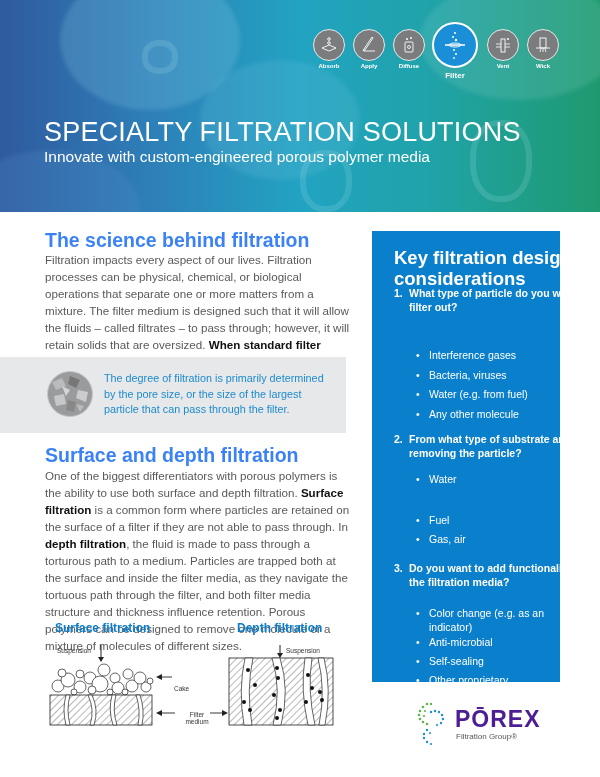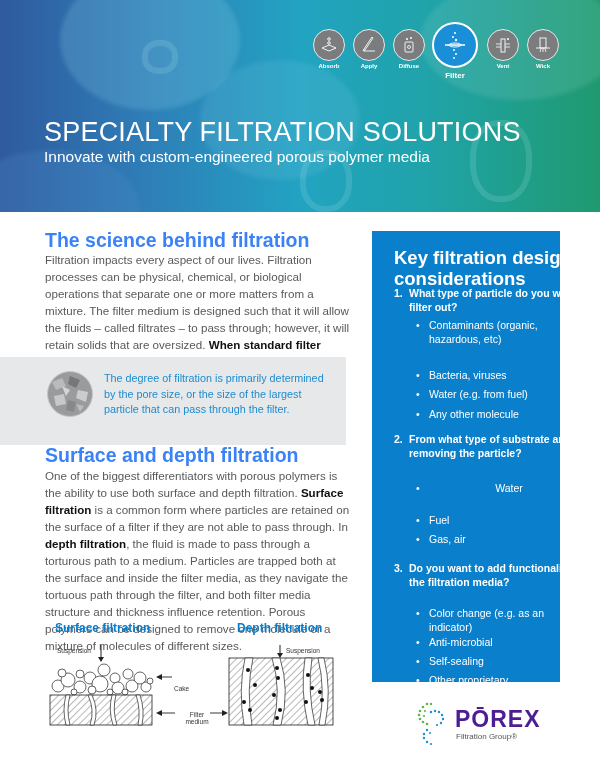--- a/index.html
+++ b/index.html
@@ -13,21 +13,21 @@
   .icons { position:absolute; left:309px; top:22px; width:260px; height:60px; }
   .ic { position:absolute; text-align:center; }
   .ic .circ { width:32px; height:32px; border-radius:50%; background:#7a7c7e; border:1.5px solid #e8e8e8; box-sizing:border-box; margin:0 auto; display:flex; align-items:center; justify-content:center; }
   .ic .lbl { color:#fff; font-size:6px; font-weight:bold; margin-top:2px; }
   .ic.active .circ { width:46px; height:46px; background:#1a8fd8; border:2px solid #fff; }
   .ic.active .lbl { font-size:8px; margin-top:3px; }
 
   .h2 { position:absolute; color:#3b82f6; font-size:19.5px; font-weight:bold; }
   .body-text { position:absolute; color:#58595b; font-size:11.6px; line-height:17px; }
   .body-text b { color:#111; }
-  .callout { position:absolute; left:0; top:357px; width:346px; height:88px; background:#e7e8e9; }
+  .callout { position:absolute; left:0; top:357px; width:346px; height:76px; background:#e7e8e9; }
   .callout .disc { position:absolute; left:47px; top:14px; width:44px; height:44px; border-radius:50%; background:#9a9b9c; border:1px solid #c5c6c7; overflow:hidden; }
   .callout .txt { position:absolute; left:104px; top:14px; width:232px; color:#1d8bcf; font-size:10.8px; line-height:15.6px; }
 
   .diag-title { position:absolute; color:#0b7dcb; font-size:12px; font-weight:bold; }
   .diag-lbl { position:absolute; color:#333; font-size:6.5px; }
 
   .side { position:absolute; left:372px; top:231px; width:188px; height:451px; background:#0a7fcb; color:#fff; }
   .side h3 { position:absolute; left:22px; top:16px; margin:0; font-size:18.5px; line-height:21px; font-weight:bold; width:200px; }
   .q { position:absolute; left:22px; width:200px; font-size:10.5px; line-height:14px; font-weight:bold; }
   .q .n { position:absolute; left:0; top:0; }
@@ -220,30 +220,30 @@
   </g>
 </svg>
 
 <div class="side">
   <h3>Key filtration design considerations</h3>
 
   <div class="q" style="top:55px;">
       <span class="n">1.</span>
       <span class="t">What type of particle do you want to filter out?</span>
     </div>
-  <div class="bl" style="top:88px;">Contaminants (organic, hazardous, etc)</div>
+  <div class="bl" style="top:118px;">Interference gases</div>
   <div class="bl" style="top:138px;">Bacteria, viruses</div>
   <div class="bl" style="top:177px;">Any other molecule</div>
   <div class="bl" style="top:157px;">Water (e.g. from fuel)</div>
 
   <div class="q" style="top:201px;">
       <span class="n">2.</span>
       <span class="t">From what type of substrate are you removing the particle?</span>
     </div>
-  <div class="bl" style="top:251px;text-align:center;">Water</div>
+  <div class="bl" style="top:242px;">Water</div>
   <div class="bl" style="top:283px;">Fuel</div>
   <div class="bl" style="top:302px;">Gas, air</div>
 
   <div class="q" style="top:330px;">
       <span class="n">3.</span>
       <span class="t">Do you want to add functionality to the filtration media?</span>
     </div>
   <div class="bl" style="top:376px;">Color change (e.g. as an indicator)</div>
   <div class="bl" style="top:405px;">Anti-microbial</div>
   <div class="bl" style="top:424px;">Self-sealing</div>

